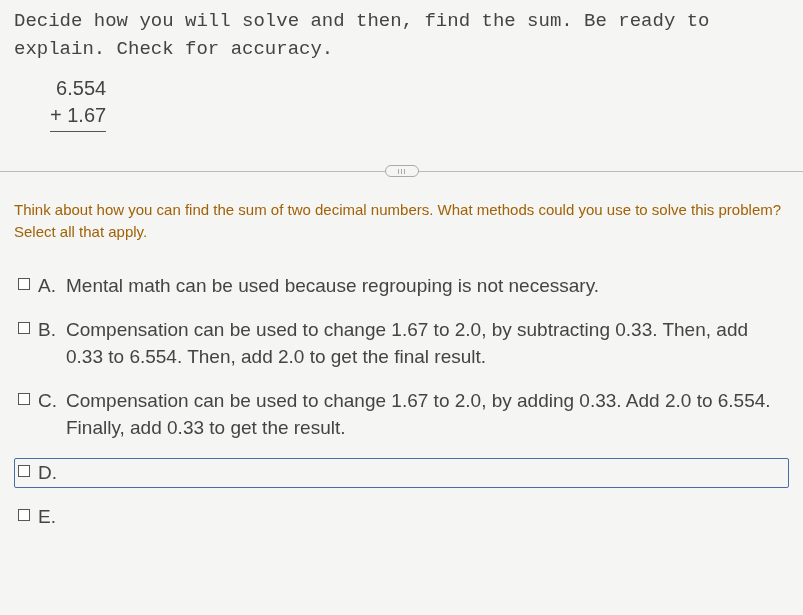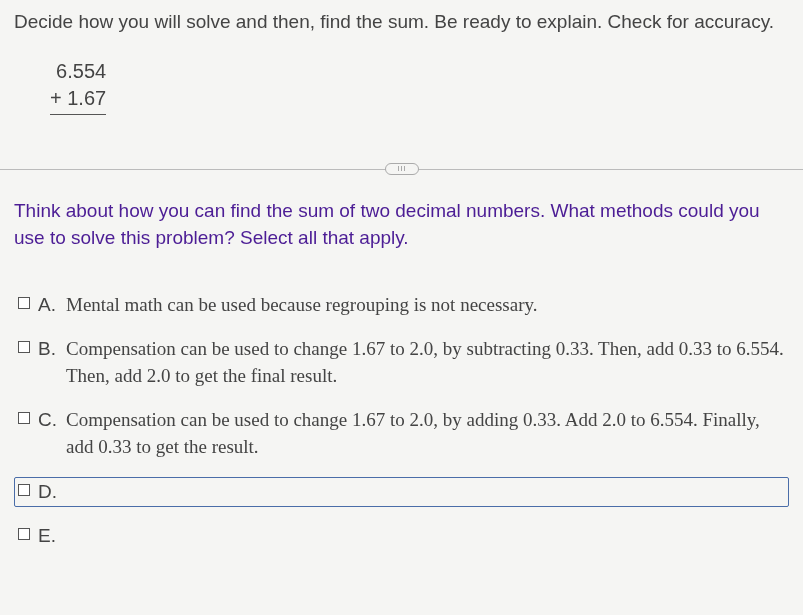--- a/index.html
+++ b/index.html
@@ -10,25 +10,26 @@
     font-family: Arial, Helvetica, sans-serif;
     color: #3a3a3a;
     padding: 8px 14px;
     position: relative;
   }
   .section { margin-bottom: 10px; }
   .instructions {
     font-size: 19px;
     line-height: 1.45;
     color: #444;
-    margin-bottom: 22px;
+    margin-bottom: 12px;
+    font-family: Liberation Mono, monospace;
   }
   .math-problem {
     margin-left: 36px;
-    margin-bottom: 34px;
+    margin-bottom: 19px;
     font-size: 20px;
     color: #444;
     display: inline-block;
     text-align: right;
   }
   .math-row { line-height: 1.35; }
   .math-underline { border-bottom: 1.5px solid #555; padding-bottom: 2px; text-align: center; }
   .divider-wrap {
     position: relative;
     height: 20px;
@@ -52,24 +53,24 @@
     background: #f5f5f3;
     display: flex;
     align-items: center;
     justify-content: center;
     gap: 2px;
   }
   .divider-handle span {
     width: 1px; height: 5px; background: #aaa;
   }
   .prompt {
-    font-size: 19px;
+    font-size: 15px;
     line-height: 1.45;
-    color: #4c1d95;
-    margin-bottom: 38px;
+    color: #a16207;
+    margin-bottom: 28px;
   }
   .options { }
   .option {
     display: flex;
     align-items: flex-start;
     margin-bottom: 14px;
     font-size: 19px;
     line-height: 1.4;
     color: #444;
     padding: 2px 4px;
@@ -86,21 +87,21 @@
     margin-top: 5px;
     margin-right: 8px;
     flex-shrink: 0;
     background: #fff;
   }
   .opt-letter {
     margin-right: 8px;
     flex-shrink: 0;
     min-width: 20px;
   }
-  .opt-text { flex: 1; font-family: Liberation Serif, serif; }
+  .opt-text { flex: 1; }
 </style>
 </head>
 <body>
 
 <div class="section">
   <div class="instructions">Decide how you will solve and then, find the sum. Be ready to explain. Check for accuracy.</div>
   <div class="math-problem">
     <div class="math-row">6.554</div>
     <div class="math-row math-underline">+ 1.67</div>
   </div>

